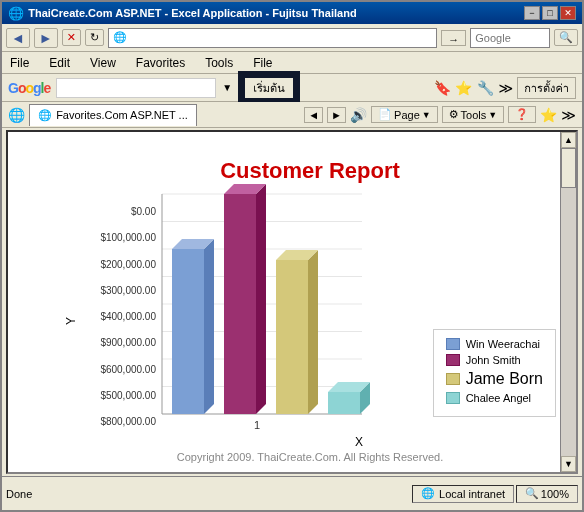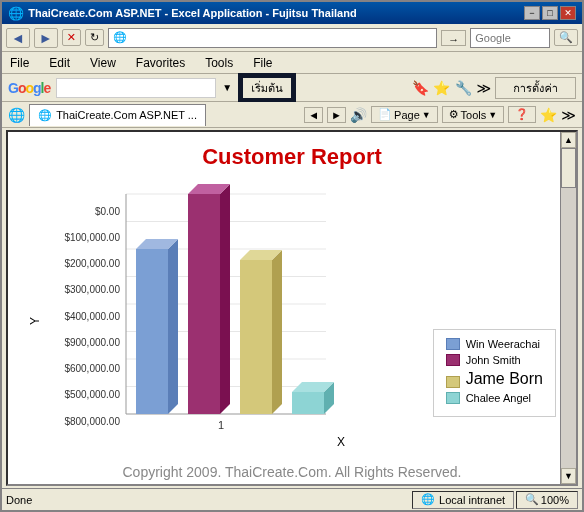--- a/index.html
+++ b/index.html
@@ -19,56 +19,56 @@
     .address-bar { flex: 1; display: flex; align-items: center; border: 1px solid #848284; background: white; height: 20px; padding: 0 4px; font-size: 11px; }
     .go-btn { background: #ece9d8; border: 1px solid #aca899; padding: 1px 6px; font-size: 11px; cursor: pointer; }
     .search-box { border: 1px solid #848284; background: white; height: 20px; padding: 0 4px; font-size: 11px; width: 80px; }
 
     .menu-bar { background: #ece9d8; border-bottom: 1px solid #aca899; padding: 2px 4px; display: flex; gap: 12px; height: 22px; align-items: center; }
     .menu-item { font-size: 12px; cursor: pointer; padding: 1px 4px; }
 
     .google-bar { background: #ece9d8; border-bottom: 1px solid #aca899; padding: 2px 6px; display: flex; align-items: center; gap: 6px; height: 28px; }
     .google-logo { font-size: 14px; font-weight: bold; color: #4285f4; letter-spacing: -1px; }
     .google-input { border: 1px solid #848284; height: 20px; width: 160px; padding: 0 4px; font-size: 11px; }
-    .google-search-btn { background: #ece9d8; border: 5px solid #0f172a; padding: 1px 8px; font-size: 11px; cursor: pointer; }
+    .google-search-btn { background: #ece9d8; border: 7px solid #0f172a; padding: 1px 8px; font-size: 11px; cursor: pointer; }
     .google-icons { display: flex; gap: 4px; align-items: center; margin-left: auto; }
 
     .tab-bar { background: #ece9d8; border-bottom: 1px solid #aca899; padding: 2px 6px; display: flex; align-items: center; gap: 4px; height: 26px; }
     .tab { background: white; border: 1px solid #848284; border-bottom: none; padding: 2px 8px; font-size: 11px; cursor: pointer; display: flex; align-items: center; gap: 4px; height: 22px; }
     .tab-nav { display: flex; gap: 2px; align-items: center; }
     .page-btn { background: #ece9d8; border: 1px solid #aca899; padding: 1px 6px; font-size: 11px; cursor: pointer; display: flex; align-items: center; gap: 2px; }
     .tools-btn { background: #ece9d8; border: 1px solid #aca899; padding: 1px 6px; font-size: 11px; cursor: pointer; display: flex; align-items: center; gap: 2px; }
     .help-btn { background: #ece9d8; border: 1px solid #aca899; padding: 1px 6px; font-size: 11px; cursor: pointer; }
     .tab-right { margin-left: auto; display: flex; gap: 4px; align-items: center; }
 
     .content-area { flex: 1; background: white; border: 2px inset #848284; margin: 2px 4px; padding: 0; overflow: hidden; position: relative; }
 
-    .chart-container { background: white; padding: 4px 20px; display: flex; flex-direction: column; align-items: center; height: 100%; }
+    .chart-container { background: white; padding: 18px 20px; display: flex; flex-direction: column; align-items: center; height: 100%; margin-left: 36px; }
 
     .chart-title { font-size: 22px; font-weight: bold; color: #cc0000; margin-bottom: 10px; margin-top: 8px; }
 
     .chart-body { display: flex; align-items: center; width: 100%; flex: 1; }
 
     .y-axis-label { writing-mode: vertical-rl; transform: rotate(180deg); font-size: 12px; margin-right: 4px; color: #000; }
 
     .y-labels { display: flex; flex-direction: column-reverse; justify-content: space-between; height: 220px; width: 80px; text-align: right; padding-right: 6px; font-size: 10px; color: #333; }
     .y-label { line-height: 1; }
 
     .legend { border: 1px solid #ccc; padding: 8px 12px; font-size: 11px; background: white; }
-    .legend-item { display: flex; align-items: flex-end; gap: 6px; margin-bottom: 4px; }
+    .legend-item { display: flex; align-items: center; gap: 6px; margin-bottom: 4px; }
     .legend-color { width: 14px; height: 12px; border: 1px solid #666; }
 
     .x-axis-label { font-size: 12px; text-align: center; margin-top: 4px; }
 
-    .status-bar { background: #ece9d8; border-top: 1px solid #848284; display: flex; align-items: center; padding: 1px 4px; height: 22px; font-size: 11px; }
+    .status-bar { background: #ece9d8; border-top: 1px solid #848284; display: flex; align-items: center; padding: 1px 4px; height: 34px; font-size: 11px; }
     .status-left { flex: 1; }
     .status-panels { display: flex; gap: 2px; }
     .status-panel { border: 1px inset #848284; padding: 0 8px; font-size: 11px; height: 18px; display: flex; align-items: center; }
 
-    .copyright { font-size: 14px; color: #888; text-align: right; margin-top: 2px; }
+    .copyright { font-size: 11px; color: #888; text-align: right; margin-top: 2px; }
 
     .scrollbar-v { position: absolute; right: 0; top: 0; bottom: 0; width: 16px; background: #ece9d8; border-left: 1px solid #848284; display: flex; flex-direction: column; }
     .scroll-btn { height: 16px; background: #ece9d8; border: 1px solid #aca899; display: flex; align-items: center; justify-content: center; font-size: 9px; cursor: pointer; }
     .scroll-track { flex: 1; background: #d4d0c8; }
     .scroll-thumb { height: 40px; background: #ece9d8; border: 1px solid #848284; cursor: pointer; }
   </style>
 </head>
 <body>
 
 <div class="window">
@@ -122,29 +122,29 @@
       <span style="color:#4285f4;">G</span><span style="color:#ea4335;">o</span><span style="color:#fbbc05;">o</span><span style="color:#4285f4;">g</span><span style="color:#34a853;">l</span><span style="color:#ea4335;">e</span>
     </span>
     <input class="google-input" type="text" style="border: 1px solid rgb(204, 204, 204);">
     <span style="font-size:10px;">▼</span>
     <button class="google-search-btn">เริ่มต้น</button>
     <div class="google-icons">
       <span style="font-size:14px; cursor:pointer;">🔖</span>
       <span style="font-size:14px; cursor:pointer;">⭐</span>
       <span style="font-size:14px; cursor:pointer;">🔧</span>
       <span style="font-size:14px; cursor:pointer;">≫</span>
-      <span style="font-size:11px; background:#ece9d8; border:1px solid #aca899; padding:1px 17px; cursor:pointer;">การตั้งค่า</span>
+      <span style="font-size:11px; background:#ece9d8; border:1px solid #aca899; padding:1px 6px; cursor:pointer;">การตั้งค่า</span>
     </div>
   </div>
 
   <div class="tab-bar">
     <span style="font-size:14px; color:#3c5a9a;">🌐</span>
     <div class="tab">
       <span style="font-size:11px;">🌐</span>
-      <span>ThaiCreate.Com ASP.NET ...</span>
+      <span>Favorites.Com ASP.NET ...</span>
     </div>
     <div class="tab-right">
       <button class="tab-nav" style="font-size:11px; background:#ece9d8; border:1px solid #aca899; padding:1px 3px; cursor:pointer;">◄</button>
       <button class="tab-nav" style="font-size:11px; background:#ece9d8; border:1px solid #aca899; padding:1px 3px; cursor:pointer;">►</button>
       <span style="font-size:14px;">🔊</span>
       <button class="page-btn">
         <span>📄</span>
         <span>Page</span>
         <span style="font-size:9px;">▼</span>
       </button>

